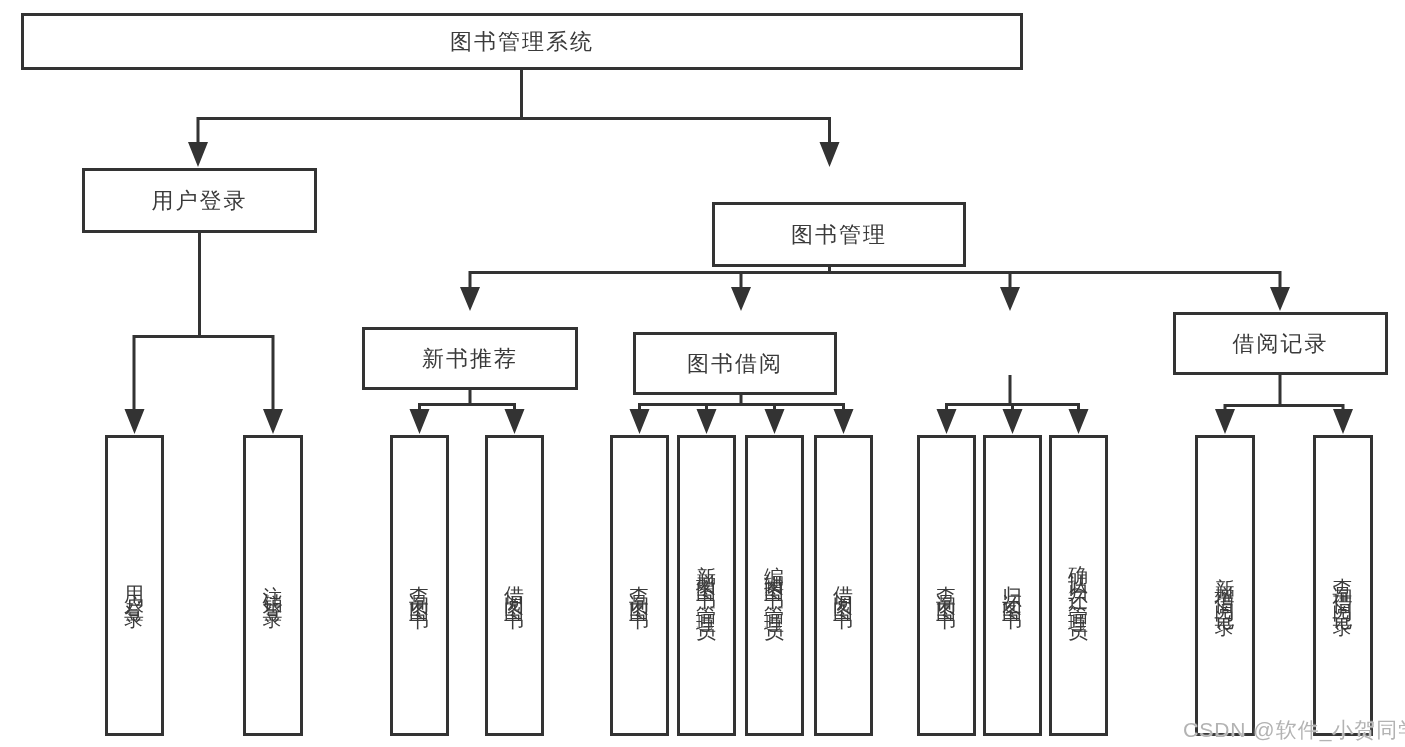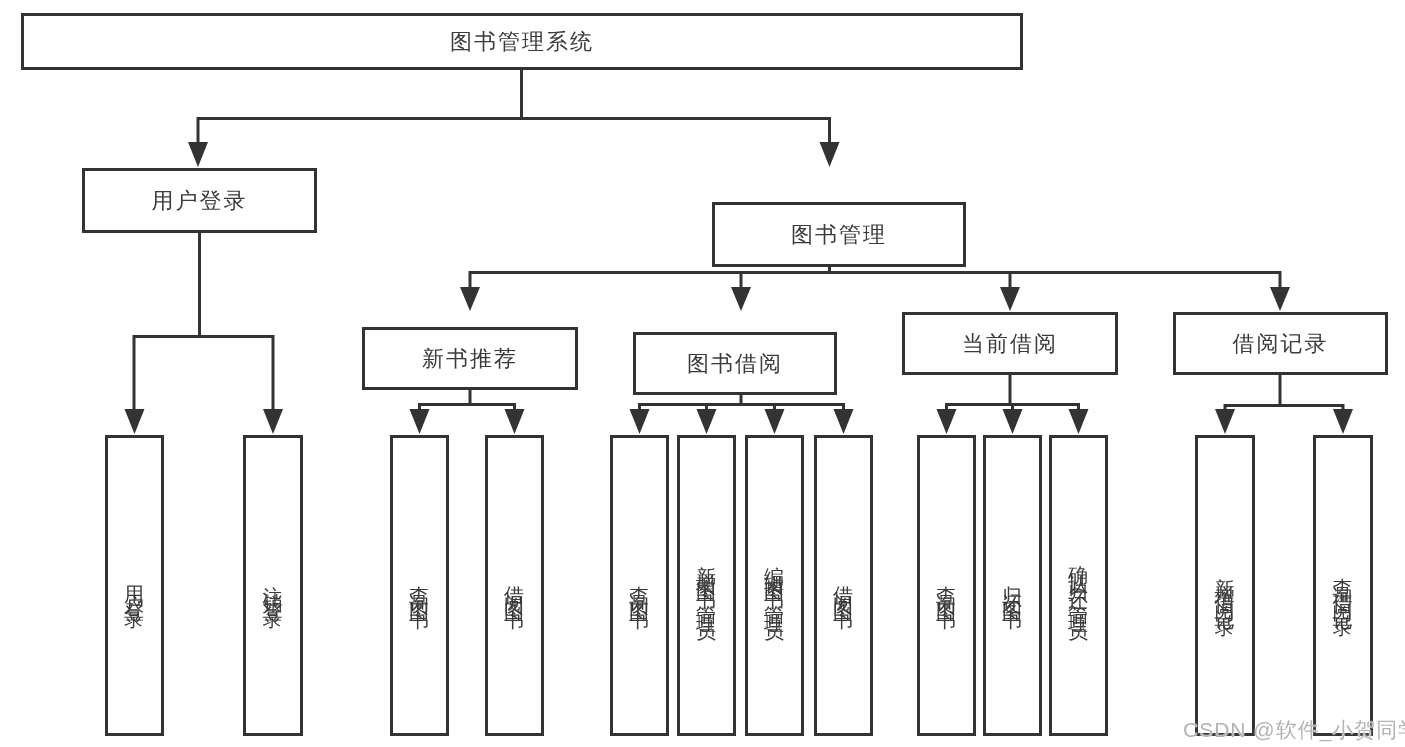--- a/index.html
+++ b/index.html
@@ -131,23 +131,20 @@
   <div class="box n-book-mgmt">
     <span class="h-label">图书管理</span>
   </div>
 
   <div class="box n-new-book-rec">
     <span class="h-label">新书推荐</span>
   </div>
   <div class="box n-book-borrow">
     <span class="h-label">图书借阅</span>
   </div>
-  <div class="box n-current-borrow">
-    <span class="h-label">当前借阅</span>
-  </div>
   <div class="box n-borrow-records">
     <span class="h-label">借阅记录</span>
   </div>
 
   <div class="box leaf l-login">
     <span class="v-label">用户登录</span>
   </div>
   <div class="box leaf l-logout">
     <span class="v-label">注销登录</span>
   </div>

